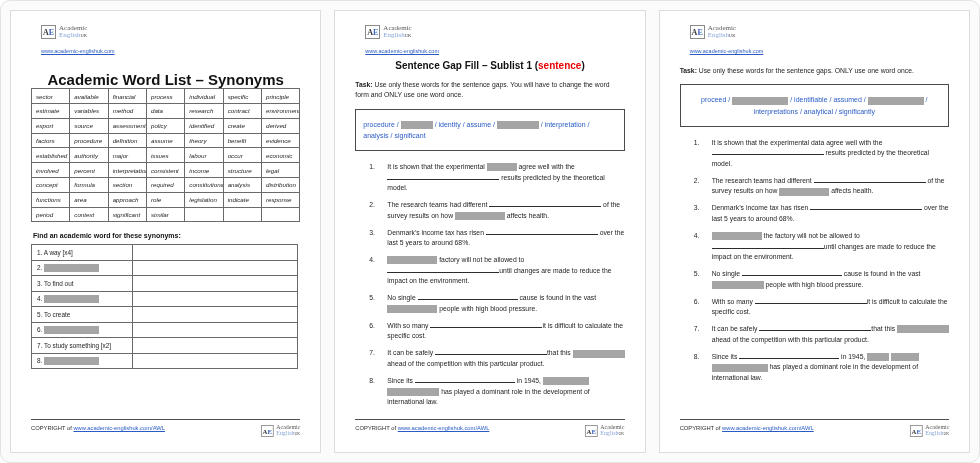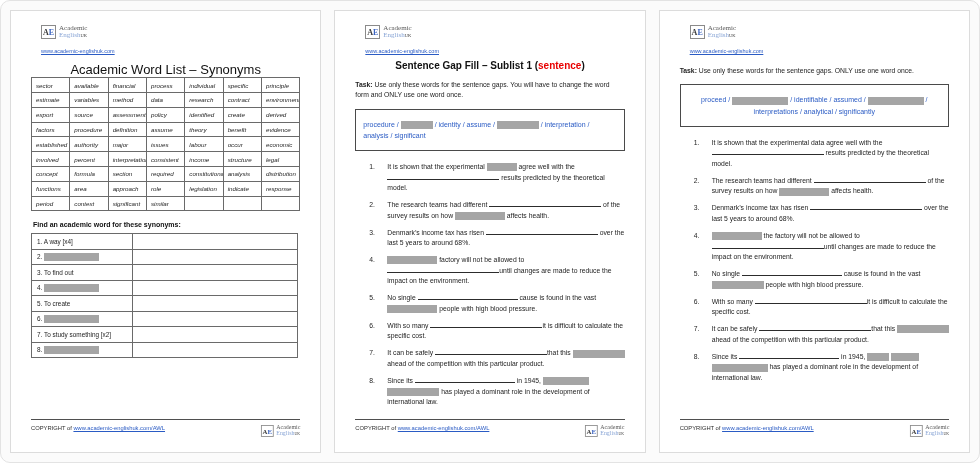--- a/index.html
+++ b/index.html
@@ -32,21 +32,21 @@
   }
   .badge-a { color: #3a3a3a; } .badge-e { color: #3c64c0; }
   .logo-text { font-family: "Liberation Serif", serif; font-size: 7px; line-height: 1.02; color: #5a5a5a; }
   .logo-text .l2 { color: #8aa6d6; }
   .logo-text .uk { font-size: 4.5px; color: #444; }
   .weblink {
     display: inline-block; margin: 2px 0 0 10px;
     font-size: 5.5px; color: #2a5bc4; text-decoration: underline; cursor: pointer;
   }
   
-  .p1-title { text-align: center; font-weight: normal; font-size: 13px; color: #111; margin-top: 5px; }
+  .p1-title { text-align: center; font-weight: bold; font-size: 15px; color: #111; margin-top: 14px; }
   .p1-sub { font-weight: bold; font-size: 9.5px; color: #111; margin: 8px 0 5px 2px; }
   table.words { width: 100%; border-collapse: collapse; border: 1.5px solid #4a4a4a; table-layout: fixed; }
   table.words td {
     border: 1px solid #6a6a6a; font-style: italic; font-size: 6.2px; color: #1d1d1d;
     height: 14.8px; padding: 0 1px 0 4px; overflow: hidden; white-space: nowrap;
   }
   .syn-head { font-weight: bold; font-size: 7px; color: #111; margin: 10px 0 5px 2px; }
   table.syn { width: 99%; border-collapse: collapse; border: 1.5px solid #555; }
   table.syn td { border: 1px solid #6a6a6a; font-size: 6.4px; color: #1d1d1d; height: 15.5px; padding: 0 5px; }
   td.syn-left { width: 38%; }

